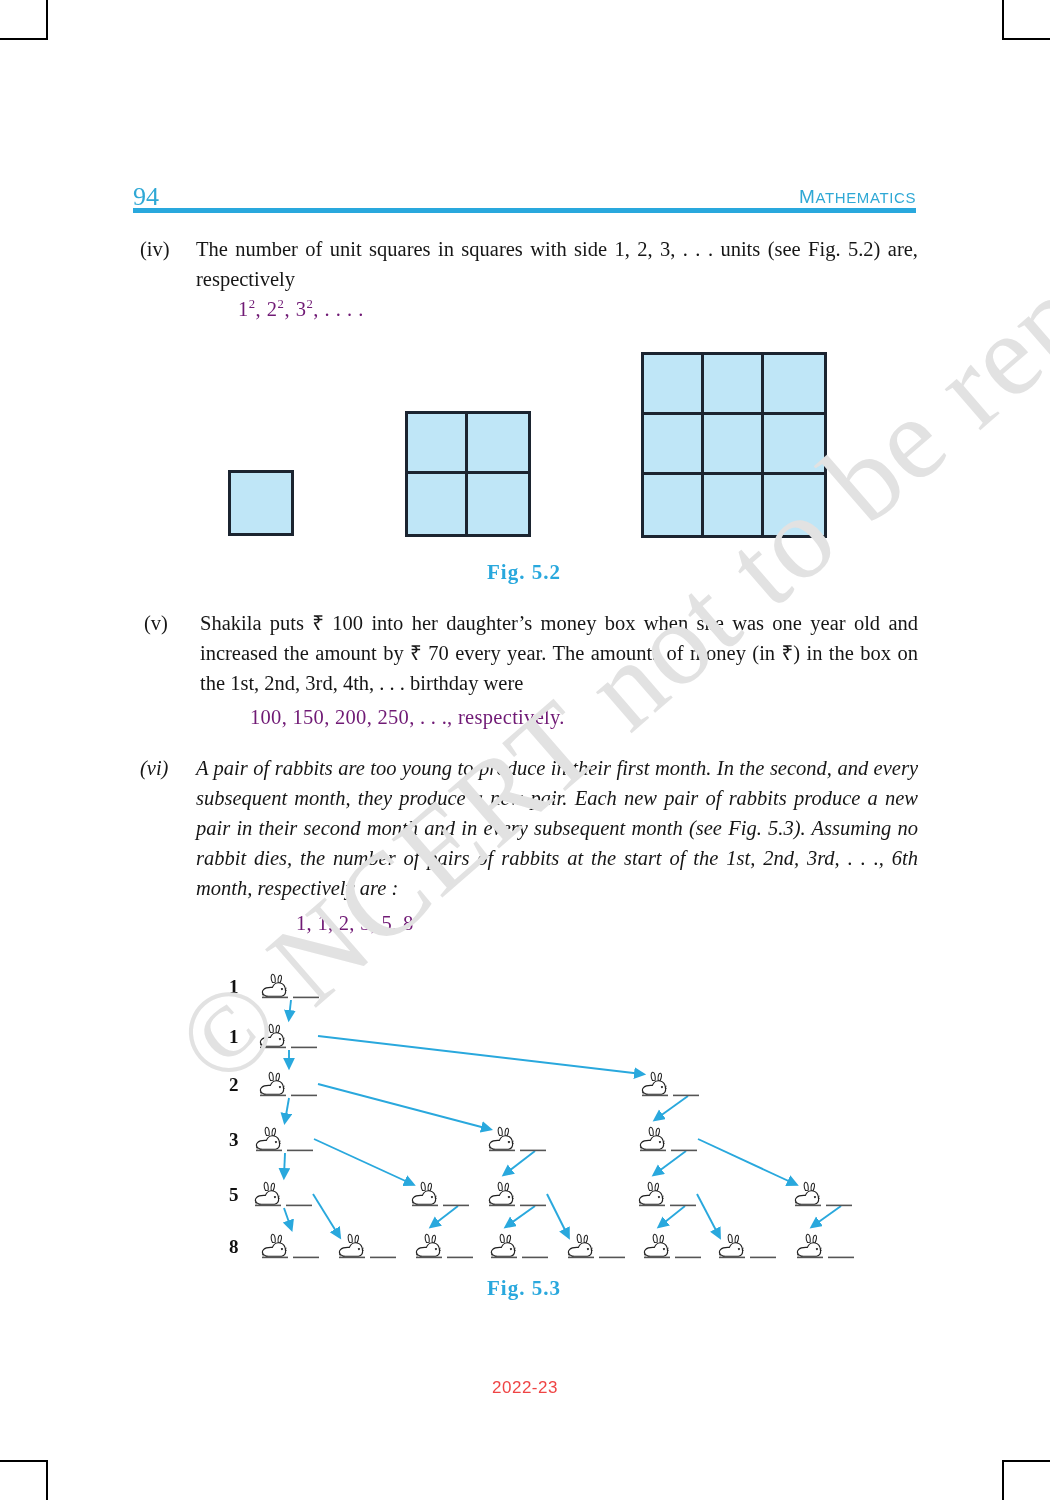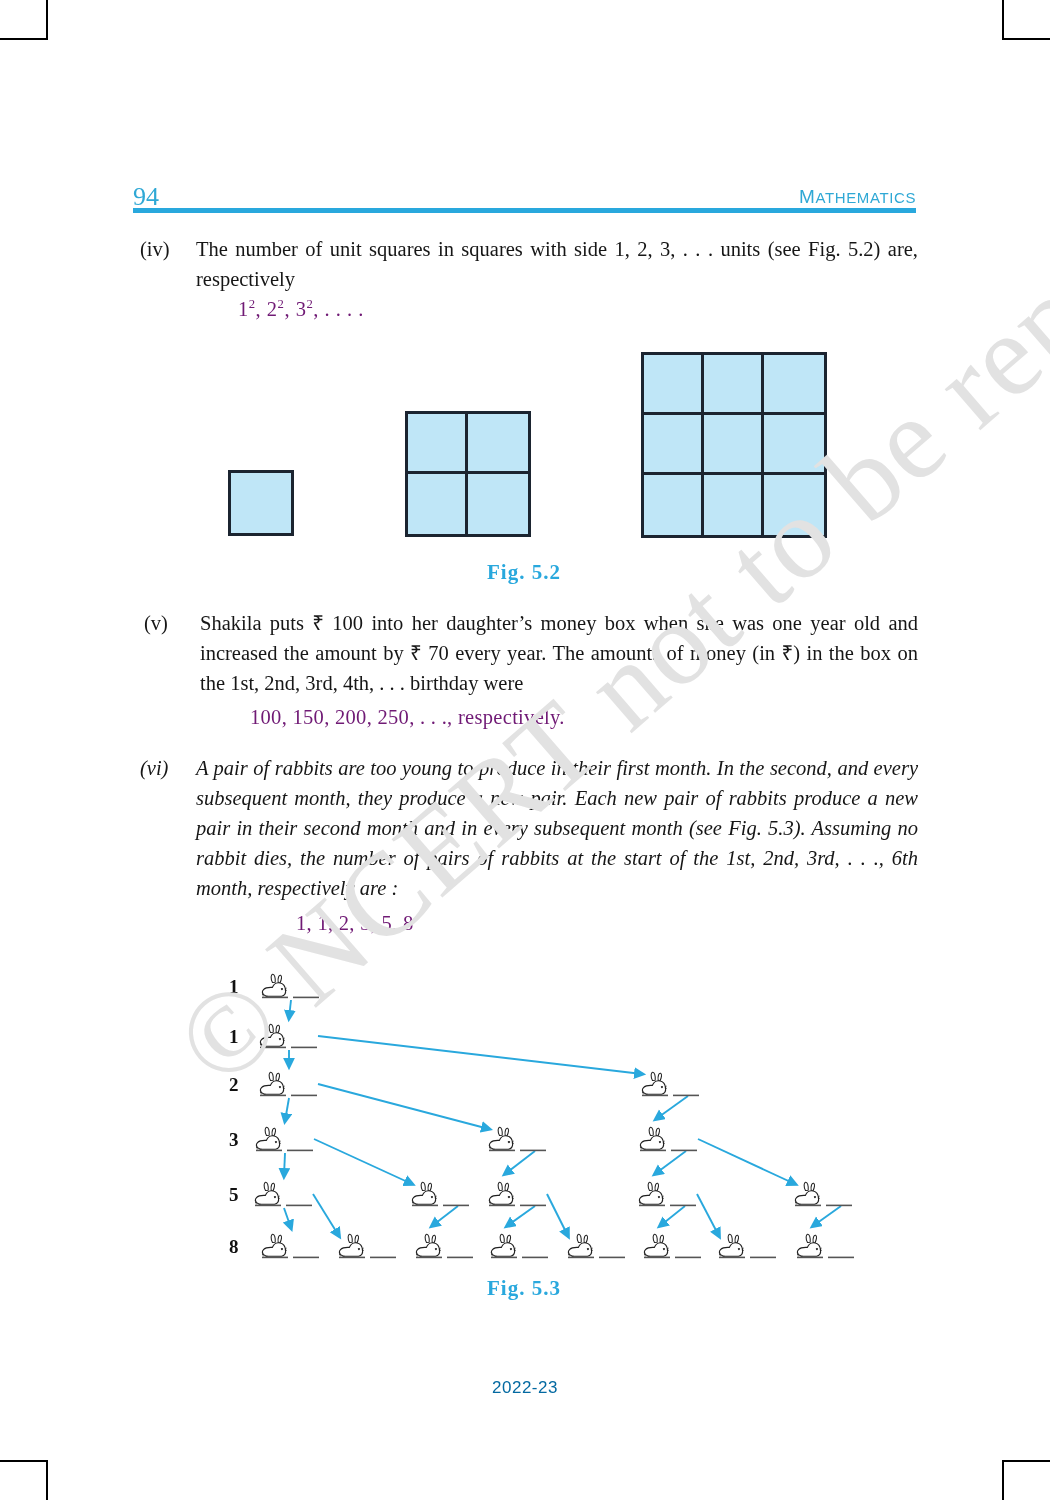--- a/index.html
+++ b/index.html
@@ -204,21 +204,21 @@
 
   
   .footer {
     position: absolute;
     left: 0;
     top: 1378px;
     width: 1050px;
     text-align: center;
     font-family: "Liberation Sans", sans-serif;
     font-size: 17px;
-    color: #0369a1;
+    color: #ef4444;
     letter-spacing: 0.5px;
   }
 </style>
 </head>
 <body>
 
 <div class="crop crop-tl">
     <i class="v"></i>
     <i class="h"></i>
   </div>

